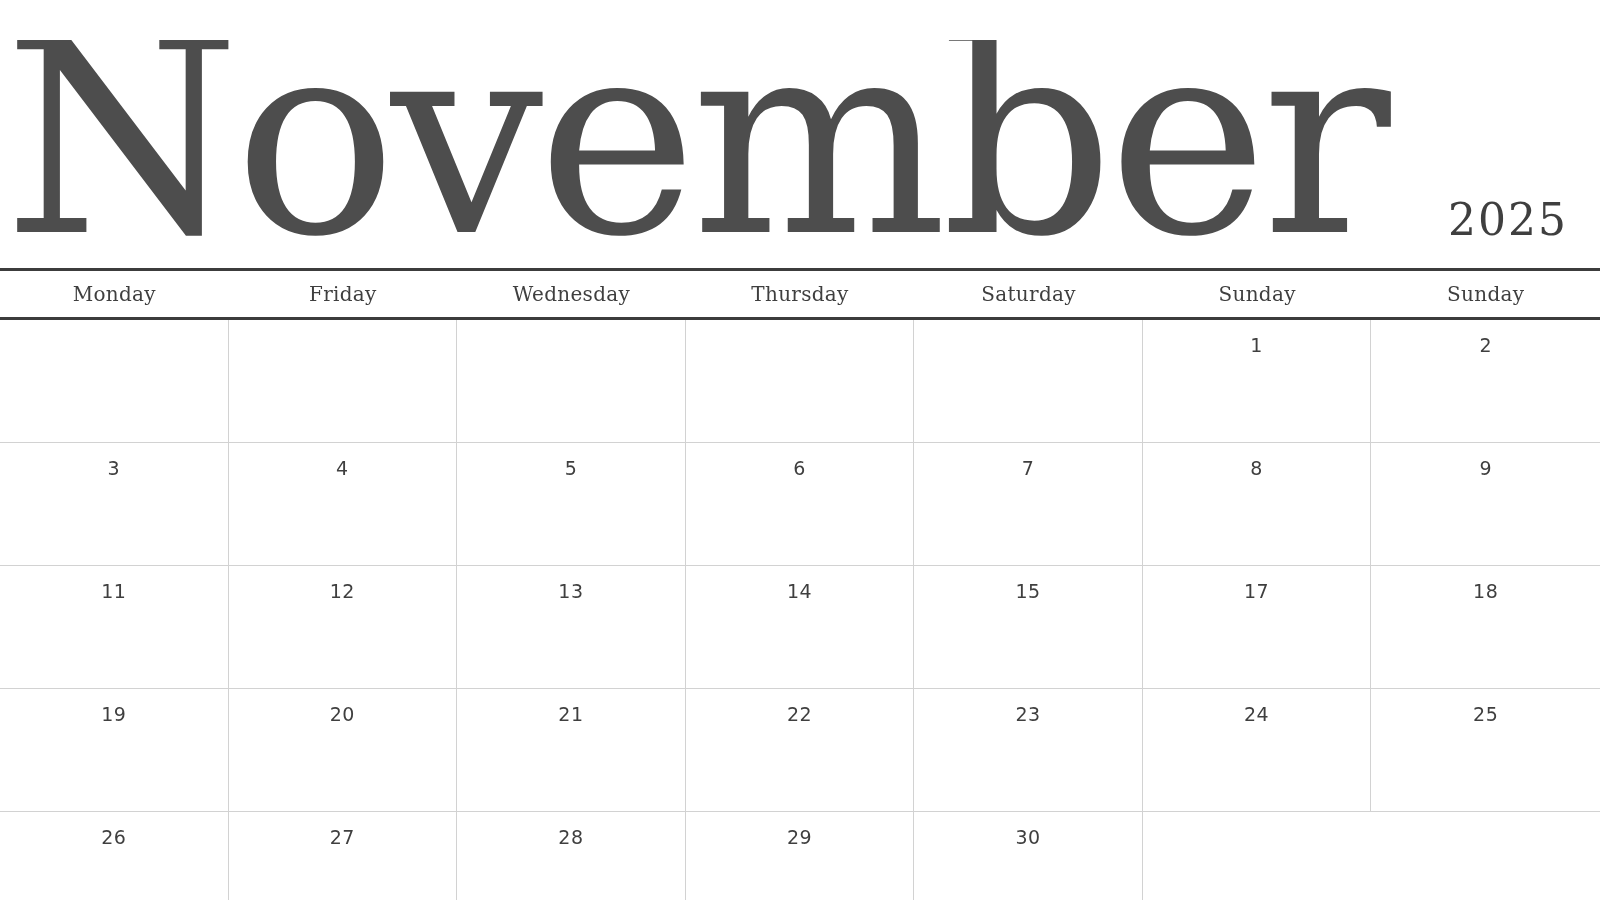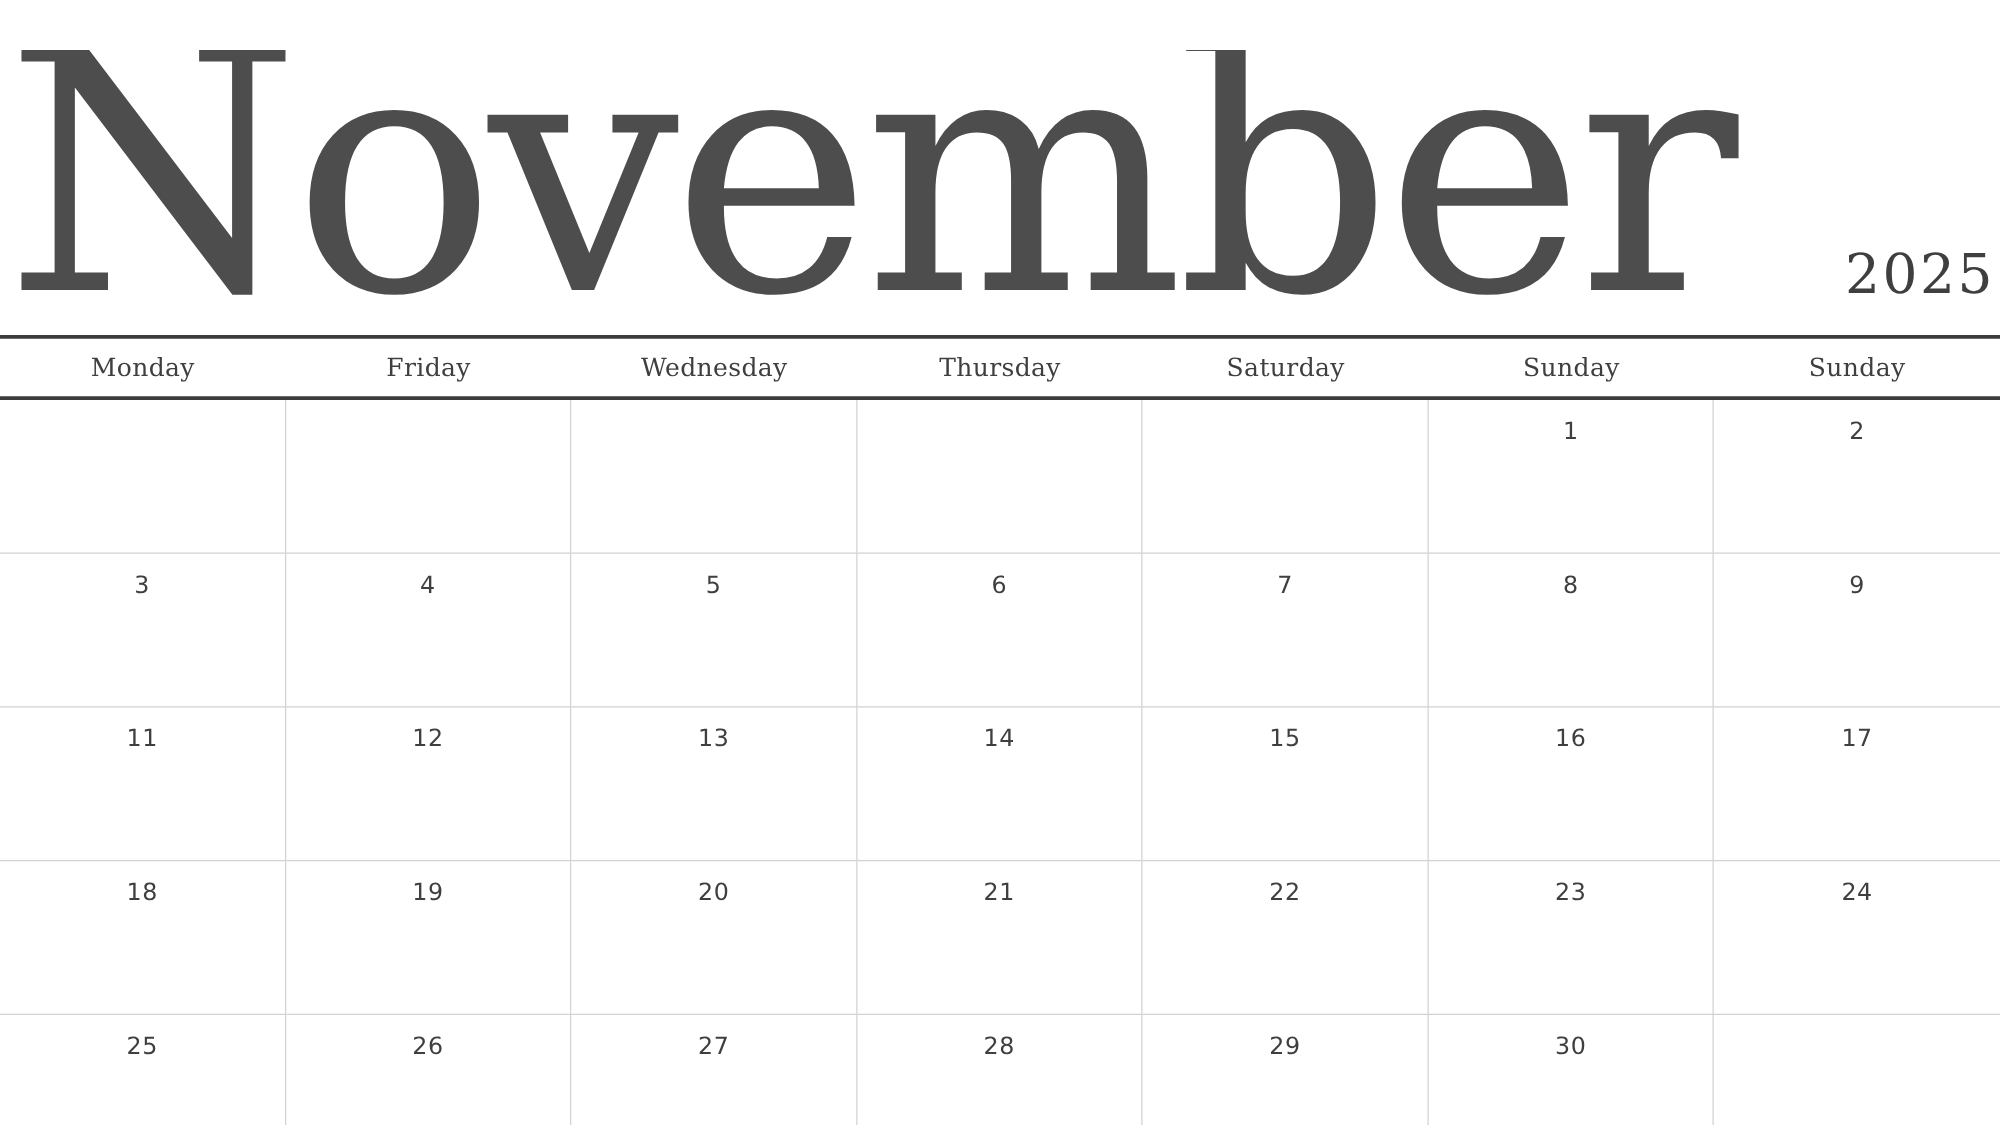--- a/index.html
+++ b/index.html
@@ -37,21 +37,21 @@
     font-size: 270px;
     line-height: 270px;
     letter-spacing: -6px;
     color: #4d4d4d;
     font-weight: 400;
     white-space: nowrap;
   }
 
   .year-label {
     position: absolute;
-    right: 4px;
+    right: 32px;
     bottom: 26px;
     font-family: "DejaVu Serif", serif;
     font-size: 44px;
     line-height: 44px;
     letter-spacing: 2px;
     color: #3f3f3f;
     font-weight: 400;
   }
 
   .rule {
@@ -187,23 +187,20 @@
       <div class="day-cell">
         <span class="day-number">13</span>
       </div>
       <div class="day-cell">
         <span class="day-number">14</span>
       </div>
       <div class="day-cell">
         <span class="day-number">15</span>
       </div>
       <div class="day-cell">
-        <span class="day-number">16</span>
-      </div>
-      <div class="day-cell">
         <span class="day-number">17</span>
       </div>
       <div class="day-cell">
         <span class="day-number">18</span>
       </div>
       <div class="day-cell">
         <span class="day-number">19</span>
       </div>
       <div class="day-cell">
         <span class="day-number">20</span>

